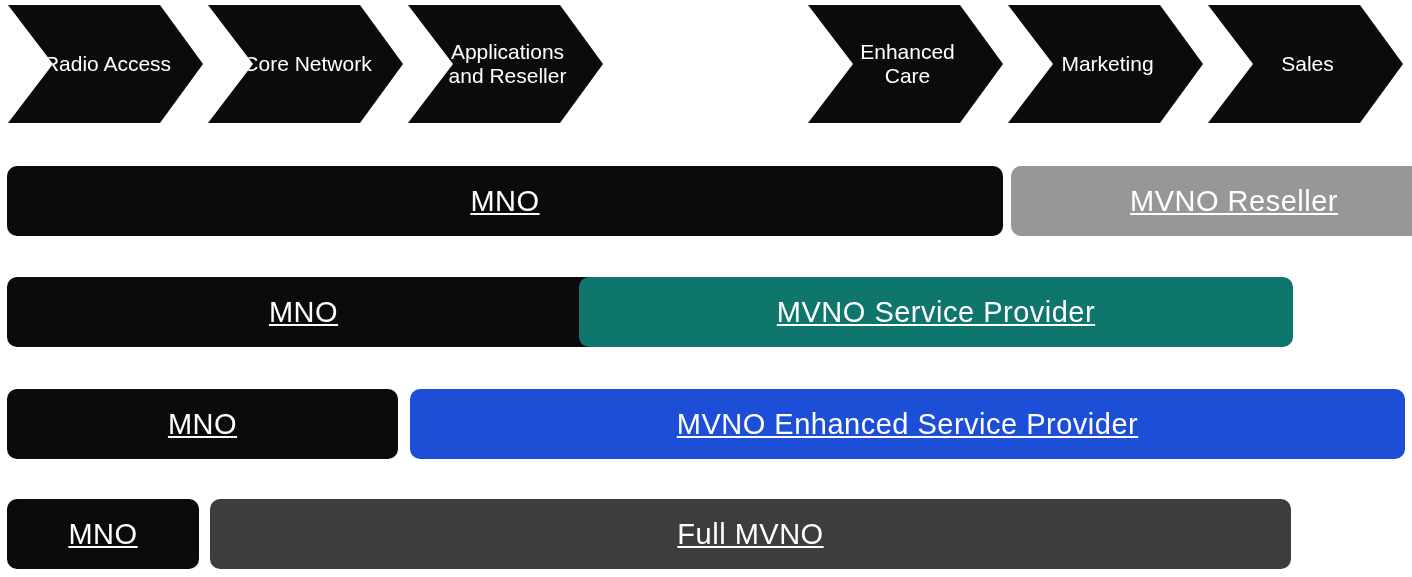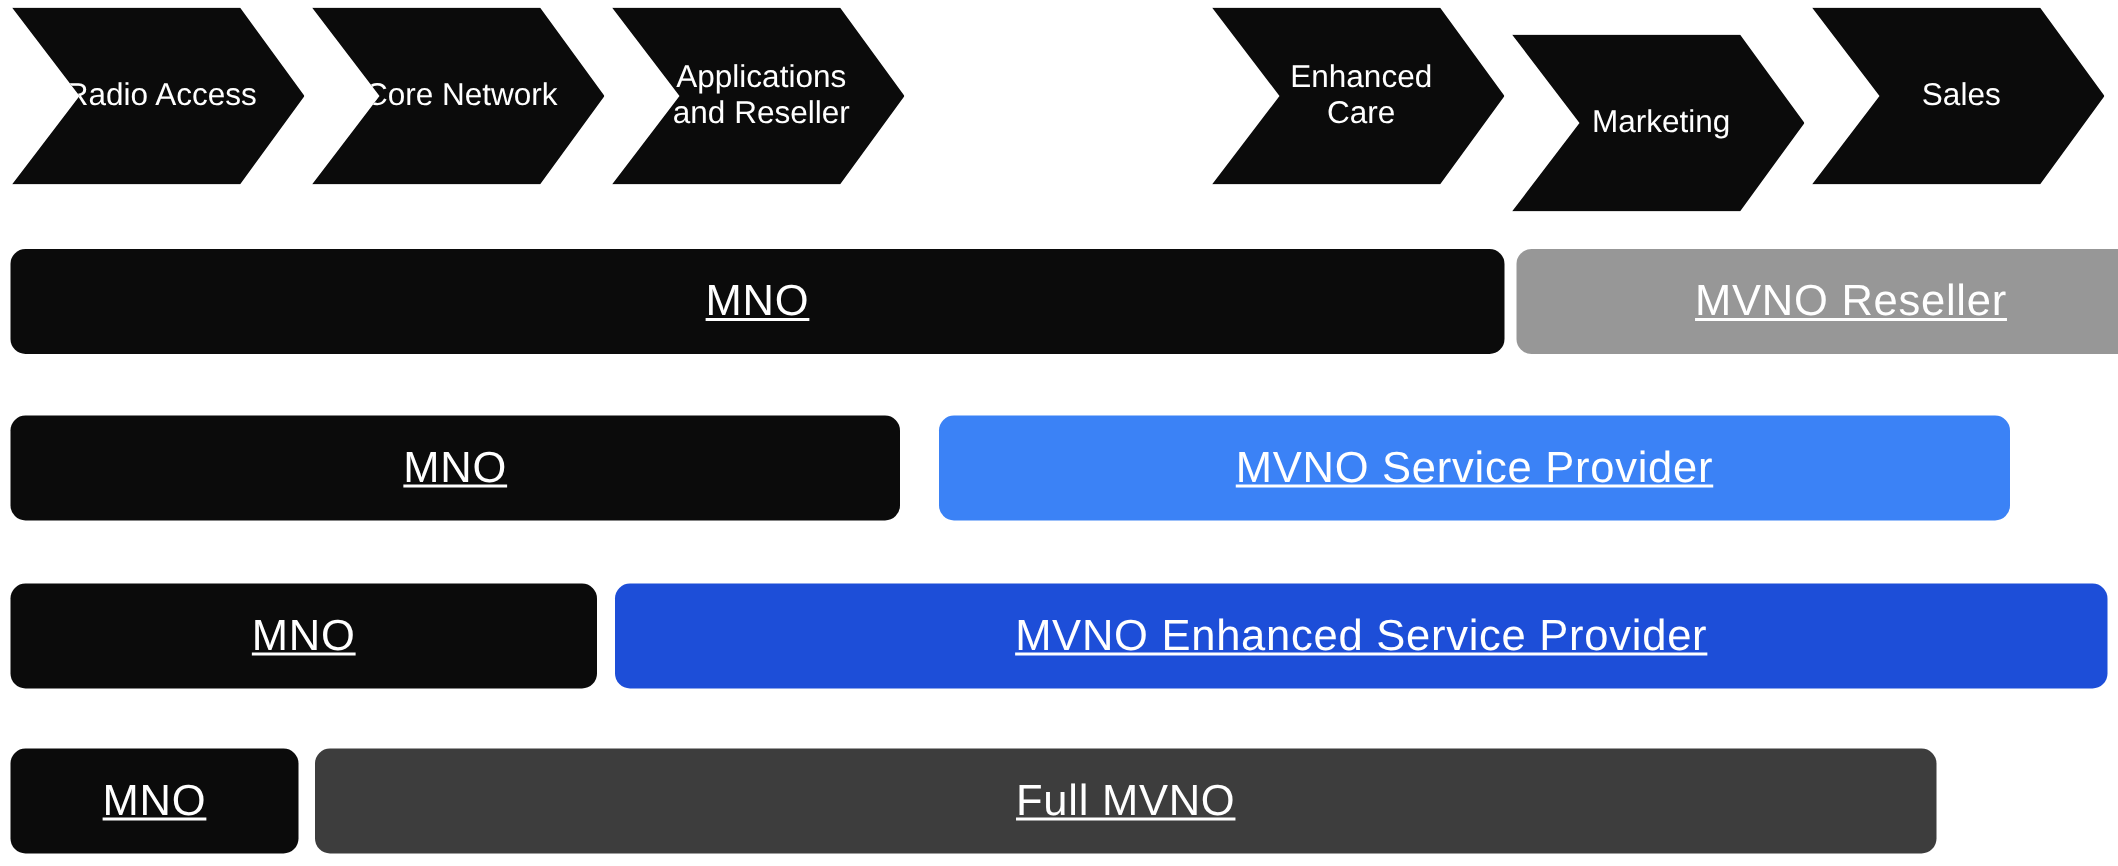--- a/index.html
+++ b/index.html
@@ -35,21 +35,21 @@
     color: #ffffff;
     font-size: 21px;
     line-height: 24px;
     font-weight: 400;
   }
   .c0 { left: 8px; }
   .c1 { left: 208px; }
   .c2 { left: 408px; }
   .c3 { left: 608px; }
   .c4 { left: 808px; }
-  .c5 { left: 1008px; margin-top: 18px; }
+  .c5 { left: 1008px; }
   .c6 { left: 1208px; }
 
   
   .bar {
     position: absolute;
     height: 70px;
     border-radius: 10px;
     display: flex;
     align-items: center;
     justify-content: center;
@@ -58,21 +58,21 @@
     font-weight: 400;
     letter-spacing: 0.5px;
     white-space: nowrap;
     text-decoration: underline;
   }
   .bar-black { background: #0b0b0b; }
 
   #r0-left  { left: 7px;    top: 166px; width: 996px;  }
   #r0-right { left: 1011px; top: 166px; width: 446px;  background: #979797; }
   #r1-left  { left: 7px;    top: 277px; width: 593px;  }
-  #r1-right { left: 626px;  top: 277px; width: 714px;  background: #3b82f6; }
+  #r1-right { left: 579px;  top: 277px; width: 714px;  background: #0f766e; }
   #r2-left  { left: 7px;    top: 389px; width: 391px;  }
   #r2-right { left: 410px;  top: 389px; width: 995px;  background: #1d4ed8; }
   #r3-left  { left: 7px;    top: 499px; width: 192px;  }
   #r3-right { left: 210px;  top: 499px; width: 1081px; background: #3d3d3d; }
 </style>
 </head>
 <body>
 
 <div id="canvas">
 

